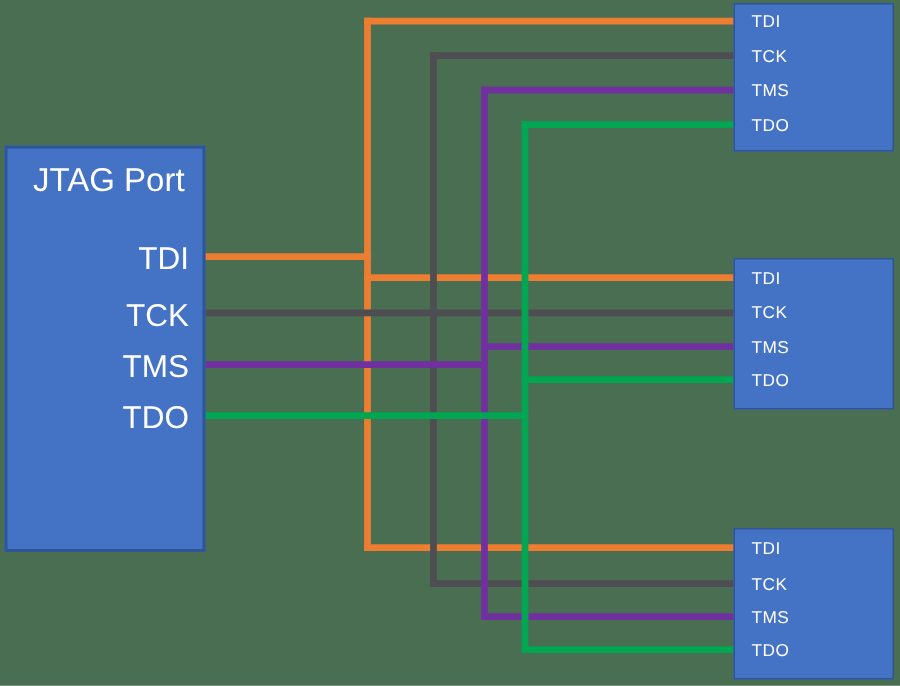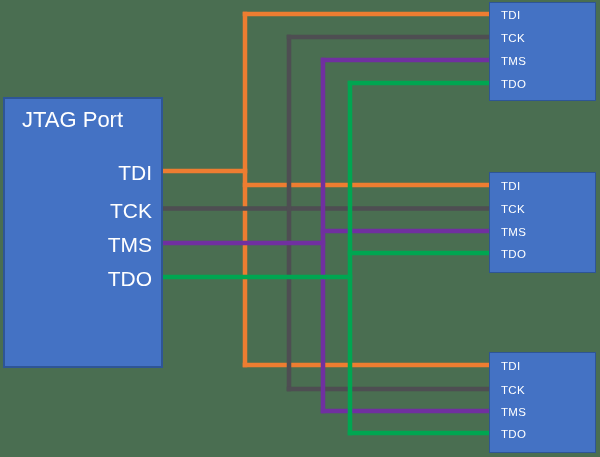--- a/index.html
+++ b/index.html
@@ -70,21 +70,21 @@
       <line x1="323" y1="60" x2="323" y2="411" stroke="#7030A0" stroke-width="4.5" stroke-linecap="square"></line>
       <line x1="323" y1="60" x2="489" y2="60" stroke="#7030A0" stroke-width="4.5" stroke-linecap="square"></line>
       <line x1="323" y1="231" x2="489" y2="231" stroke="#7030A0" stroke-width="4.5" stroke-linecap="square"></line>
       <line x1="323" y1="411" x2="489" y2="411" stroke="#7030A0" stroke-width="4.5" stroke-linecap="square"></line>
       <line x1="136" y1="277" x2="350" y2="277" stroke="#00A651" stroke-width="4.5" stroke-linecap="square"></line>
       <line x1="350" y1="83" x2="350" y2="433" stroke="#00A651" stroke-width="4.5" stroke-linecap="square"></line>
       <line x1="350" y1="83" x2="489" y2="83" stroke="#00A651" stroke-width="4.5" stroke-linecap="square"></line>
       <line x1="350" y1="253" x2="489" y2="253" stroke="#00A651" stroke-width="4.5" stroke-linecap="square"></line>
       <line x1="350" y1="433" x2="489" y2="433" stroke="#00A651" stroke-width="4.5" stroke-linecap="square"></line>
     </svg>
-  <div id="jtag-box" class="port-box" style="left: 3px; top: 97px; width: 160px; height: 271px; background: rgb(68, 114, 196); border-color: rgb(46, 85, 150);">
+  <div id="jtag-box" class="port-box" style="left: 3px; top: 97px; width: 134px; height: 271px; background: rgb(68, 114, 196); border-color: rgb(46, 85, 150);">
     <div id="jtag-title">JTAG Port</div>
   <div class="jtag-pin" style="top: 74px;">TDI</div>
       <div class="jtag-pin" style="top: 112px;">TCK</div>
       <div class="jtag-pin" style="top: 146px;">TMS</div>
       <div class="jtag-pin" style="top: 180px;">TDO</div>
     </div>
 <div class="port-box" style="left: 489px; top: 2px; width: 107px; height: 99px; background: rgb(68, 114, 196); border-color: rgb(46, 85, 150); border-width: 1.5px;">
       <div class="device-pin" style="top: 12px;">TDI</div>
       <div class="device-pin" style="top: 35px;">TCK</div>
       <div class="device-pin" style="top: 58px;">TMS</div>

